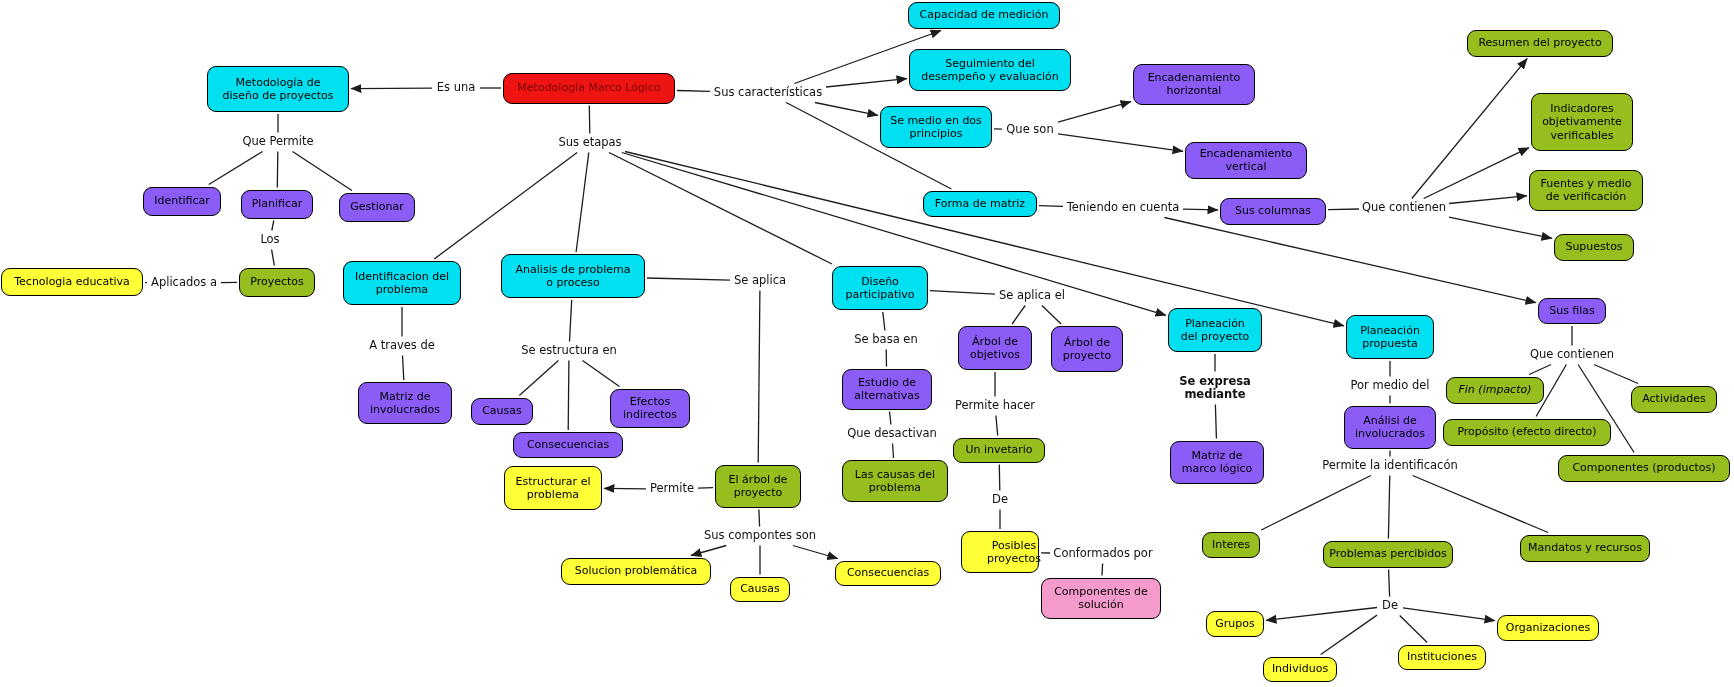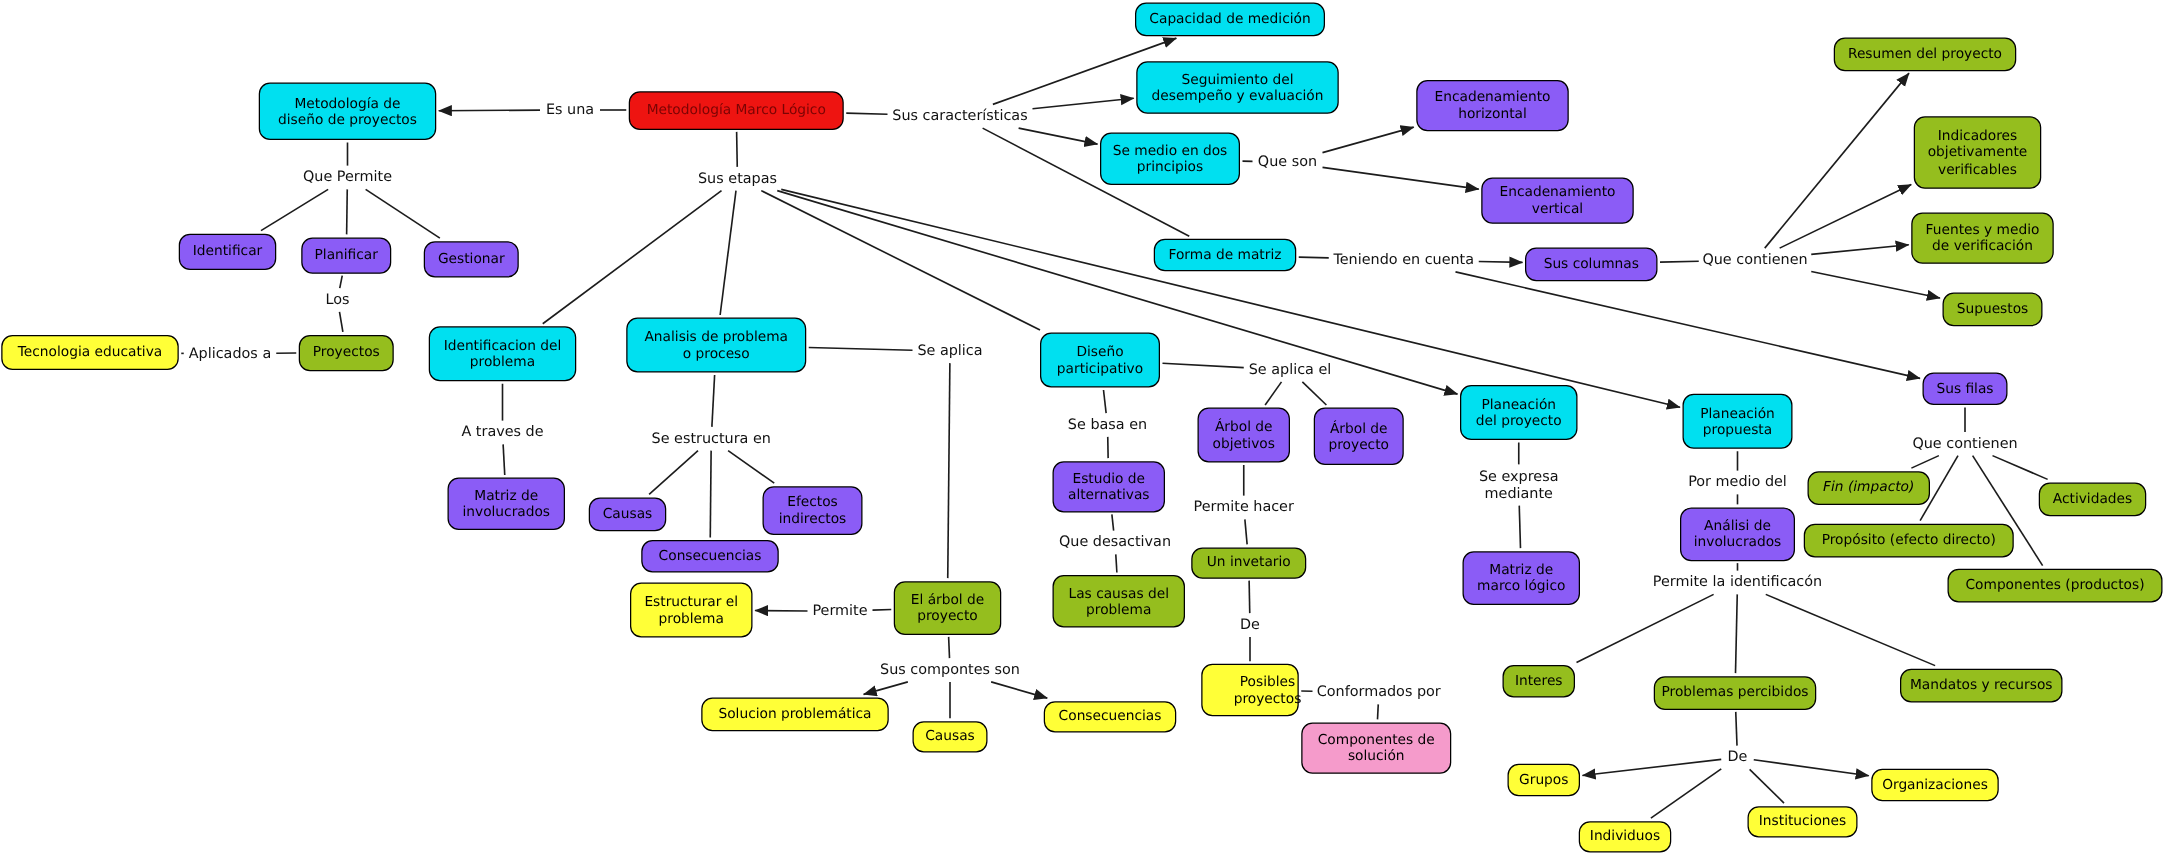--- a/index.html
+++ b/index.html
@@ -497,21 +497,21 @@
       <div class="node link" style="left: 648px; top: 481.5px; width: 48px; height: 15px;">
         <div>
           <div>Permite</div>
         </div>
       </div>
       <div class="node link" style="left: 704px; top: 528.5px; width: 112px; height: 15px;">
         <div>
           <div>Sus compontes son</div>
         </div>
       </div>
-      <div class="node link" style="left: 1181px; top: 373.5px; width: 68px; height: 29px;">
+      <div class="node link" style="left: 1181px; top: 373.5px; width: 68px; height: 29px; font-weight: bold;">
         <div>
           <div>Se expresa</div>
           <div>mediante</div>
         </div>
       </div>
       <div class="node link" style="left: 1349px; top: 378.5px; width: 82px; height: 15px;">
         <div>
           <div>Por medio del</div>
         </div>
       </div>

